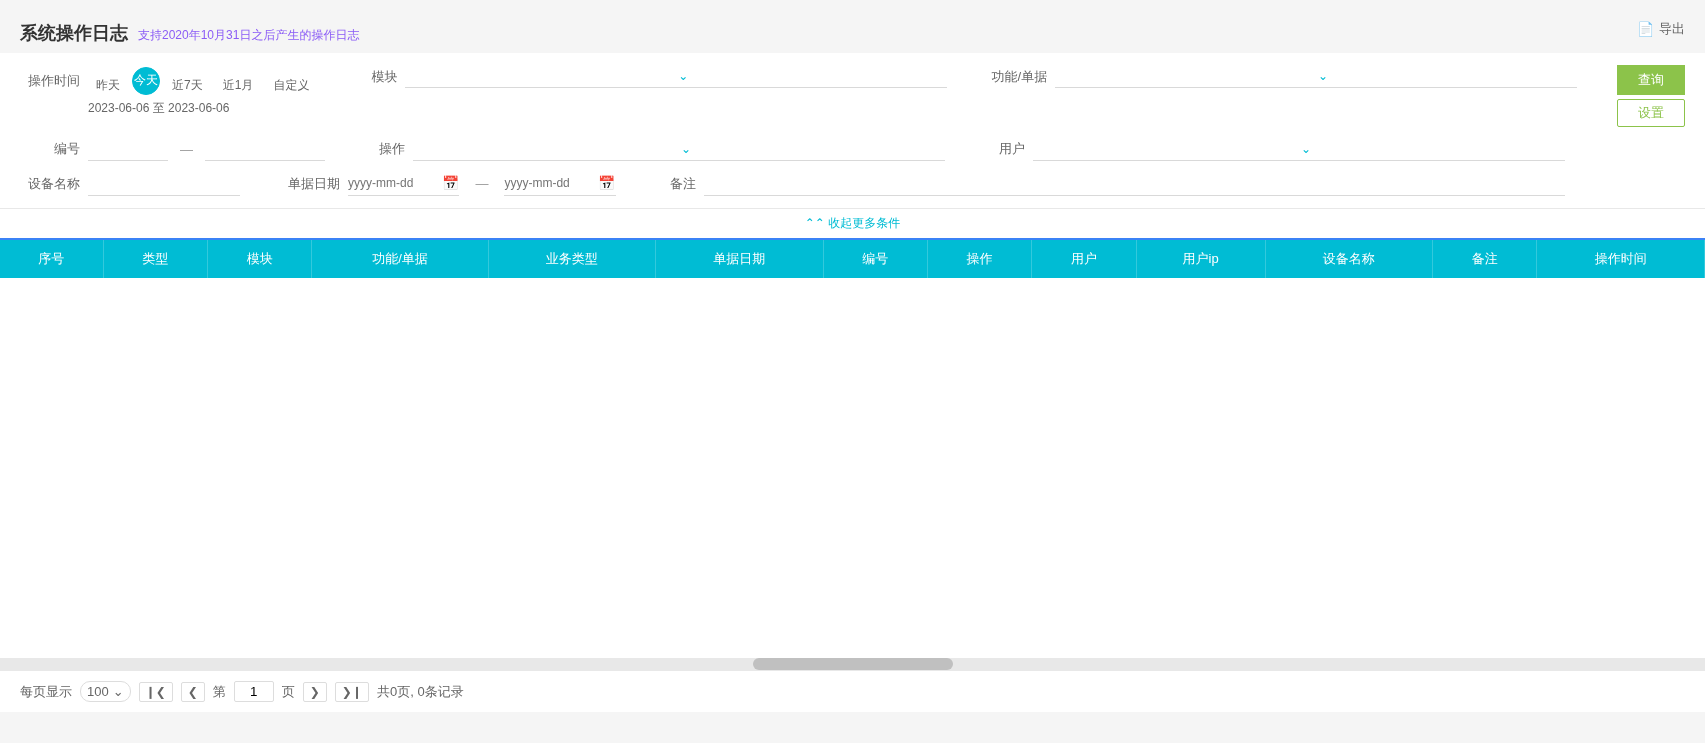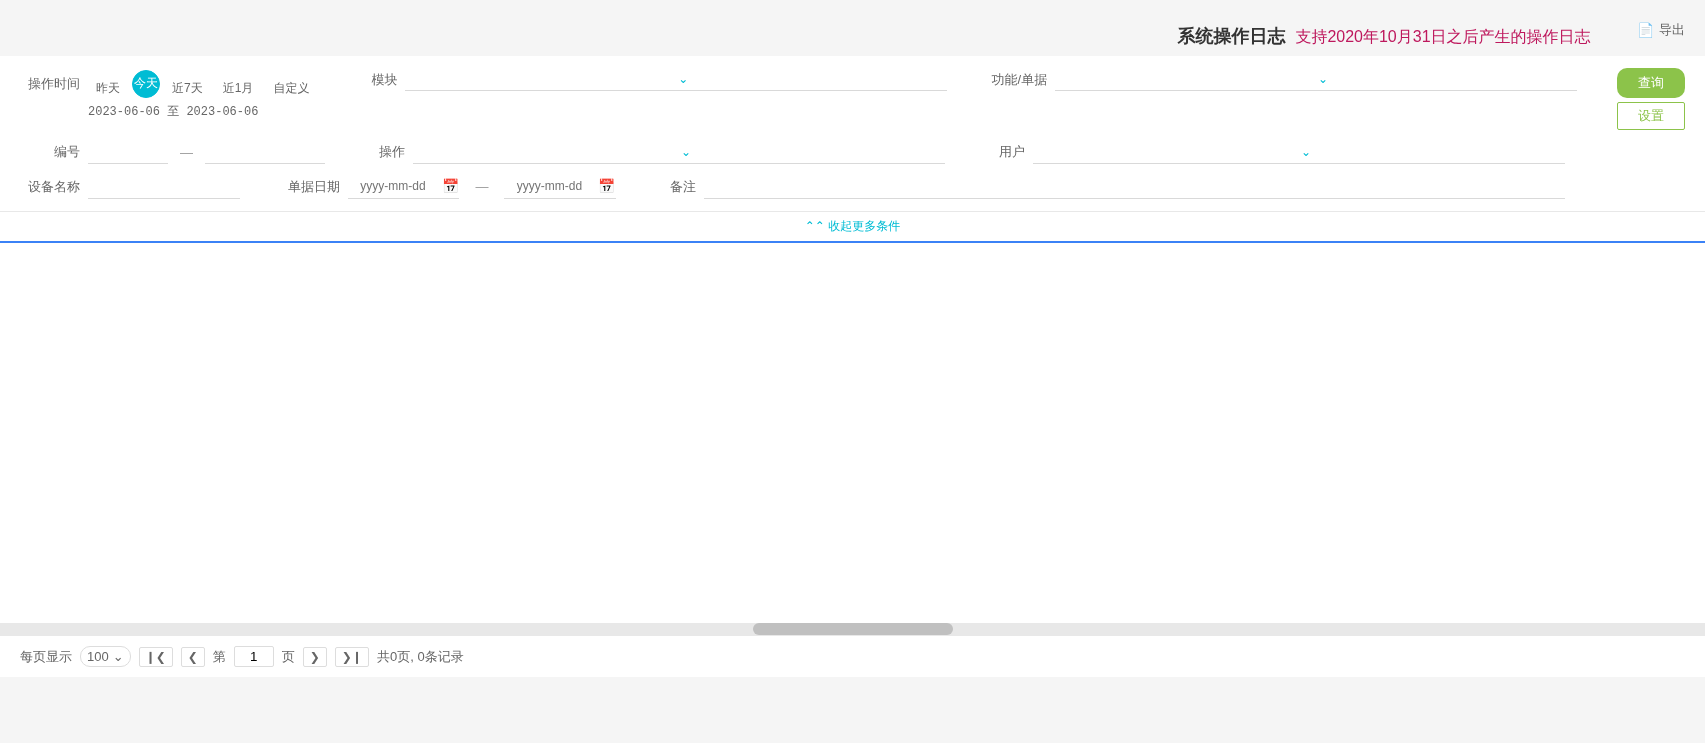--- a/index.html
+++ b/index.html
@@ -1,28 +1,28 @@
 <!DOCTYPE html>
 <html><head>
   <meta charset="utf-8">
   <style>
     * { box-sizing: border-box; margin: 0; padding: 0; }
     body { font-family: 'Microsoft YaHei', Arial, sans-serif; font-size: 13px; background: #f5f5f5; color: #333; }
 
     .page-header {
       display: flex;
       align-items: center;
-      justify-content: flex-end;
+      justify-content: space-between;
       padding: 12px 20px 8px 20px;
       background: #f5f5f5;
       gap: 47px;
     }
     .page-title-area { display: flex; align-items: baseline; gap: 10px; }
     .page-title { font-size: 18px; font-weight: bold; color: #333; }
-    .page-subtitle { font-size: 16px; color: #be185d; margin-top: 15px; }
+    .page-subtitle { font-size: 12px; color: #8b5cf6; margin-top: 15px; }
 
     .export-btn {
       display: flex; align-items: center; gap: 4px;
       background: none; border: none; cursor: pointer; color: #666; font-size: 13px;
     }
 
     .filter-panel {
       background: #fff;
       padding: 12px 20px;
       border-bottom: 1px solid #e8e8e8;
@@ -98,21 +98,21 @@
       flex-direction: column;
       gap: 4px;
       margin-left: 20px;
     }
     .btn-query {
       background: #8cc34a;
       color: #fff;
       border: none;
       padding: 6px 20px;
       cursor: pointer;
-      border-radius: 10px;
+      border-radius: 0;
       font-size: 13px;
     }
     .btn-settings {
       background: #fff;
       color: #8cc34a;
       border: 1px solid #8cc34a;
       padding: 4px 20px;
       cursor: pointer;
       border-radius: 2px;
       font-size: 13px;
@@ -217,21 +217,20 @@
       padding: 4px 0;
       gap: 4px;
     }
     .date-input-wrap input {
       border: none;
       outline: none;
       font-size: 12px;
       color: #ccc;
       width: 90px;
       background: transparent;
-      text-align: center;
     }
     .date-icon { color: #00bcd4; font-size: 14px; cursor: pointer; }
 
     .time-filter-col {
       display: flex;
       flex-direction: column;
       gap: 4px;
     }
 
     .row-flex {
@@ -270,21 +269,21 @@
       <div class="row-flex">
         <span class="filter-label">操作时间</span>
         <div class="time-options">
           <button class="time-btn plain">昨天</button>
           <button class="time-btn active">今天</button>
           <button class="time-btn plain">近7天</button>
           <button class="time-btn plain">近1月</button>
           <button class="time-btn plain">自定义</button>
         </div>
       </div>
-      <div style="padding-left:68px;font-family:Liberation Mono, monospace;">
+      <div style="padding-left:68px;">
         <span class="date-range-text">2023-06-06 至 2023-06-06</span>
       </div>
     </div>
 
     <div class="filter-item">
       <span class="filter-label">模块</span>
       <div class="select-field">
         <span></span>
         <span class="chevron">⌄</span>
       </div>
@@ -362,20 +361,41 @@
     <div style="min-width:100px;"></div>
   </div>
 </div>
 
 <div class="collapse-bar">
   <span>⌃⌃</span>
   <span>收起更多条件</span>
 </div>
 
 <div class="table-container">
+  <table>
+    <thead>
+      <tr>
+        <th>序号</th>
+        <th>类型</th>
+        <th>模块</th>
+        <th>功能/单据</th>
+        <th>业务类型</th>
+        <th>单据日期</th>
+        <th>编号</th>
+        <th>操作</th>
+        <th>用户</th>
+        <th>用户ip</th>
+        <th>设备名称</th>
+        <th>备注</th>
+        <th>操作时间</th>
+      </tr>
+    </thead>
+    <tbody>
+    </tbody>
+  </table>
   <div class="empty-area"></div>
 </div>
 
 <div class="scrollbar-track">
   <div class="scrollbar-thumb"></div>
 </div>
 
 <div class="pagination-bar">
   <span>每页显示</span>
   <div class="per-page-select">

